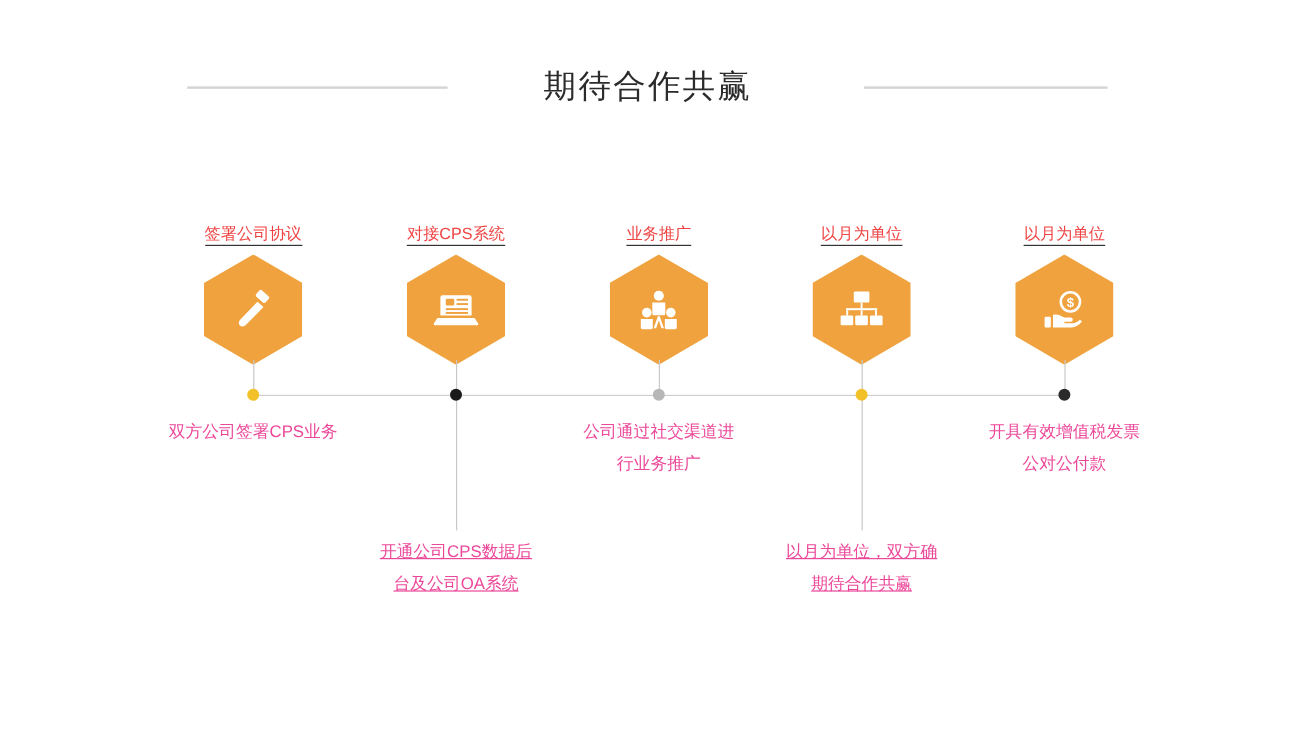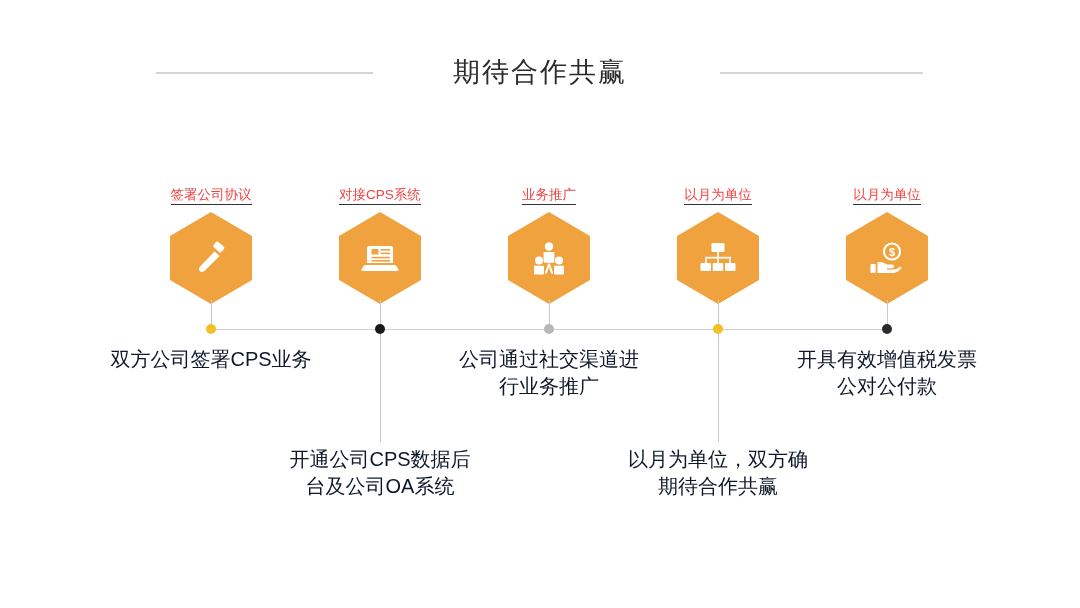--- a/index.html
+++ b/index.html
@@ -130,26 +130,26 @@
     border-radius: 50%;
     background: #f2c027;
   }
 
   
   .desc {
     position: absolute;
     left: -115px;
     width: 230px;
     text-align: center;
-    font-size: 20px;
+    font-size: 14px;
     line-height: 27px;
-    color: #0f172a;
+    color: #ec4899;
   }
   .desc.up   { top: 346px; }
-  .desc.down { top: 446px; }
+  .desc.down { top: 446px; text-decoration: underline; }
   .desc div { white-space: nowrap; }
 </style>
 </head>
 <body>
 
 <div class="slide">
 
   <div class="title-row">
     <div class="title-rule left"></div>
     <div class="title-text">期待合作共赢</div>

